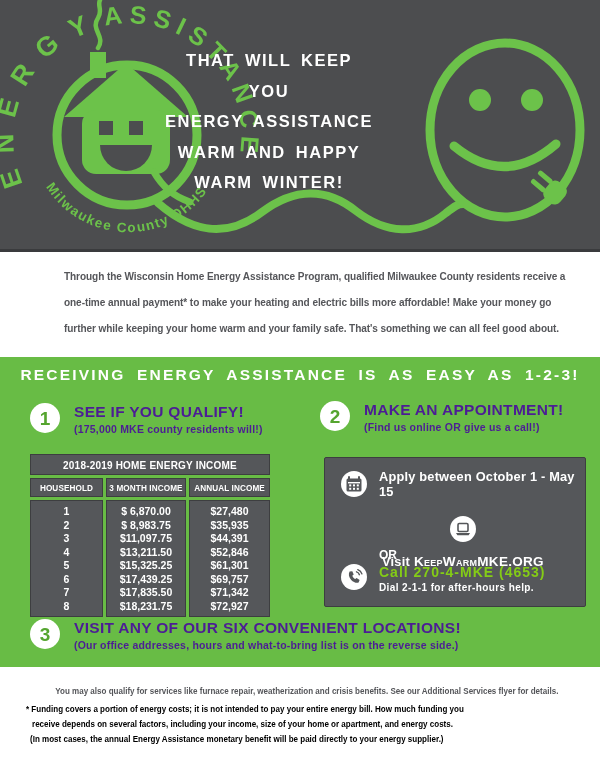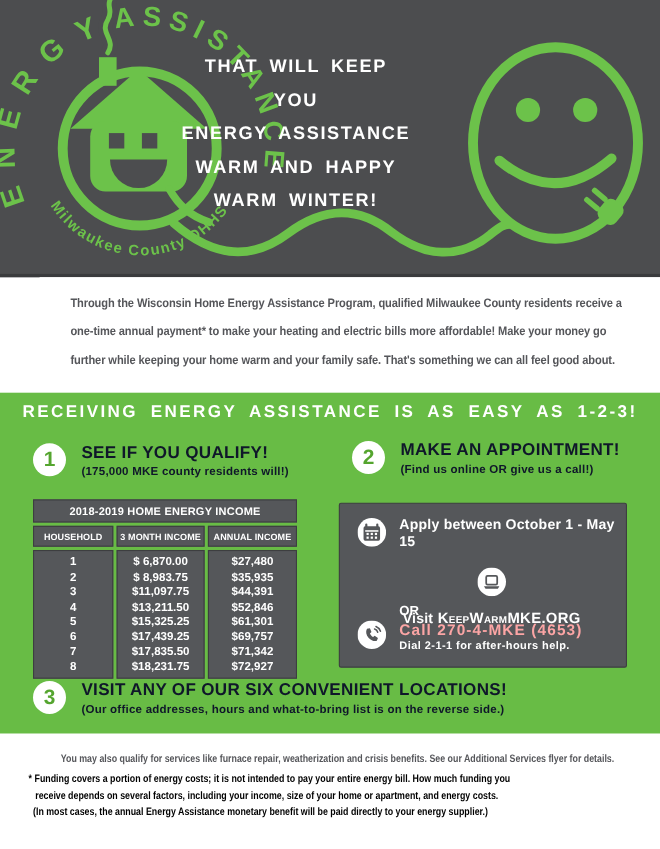--- a/index.html
+++ b/index.html
@@ -21,47 +21,47 @@
   .intro-pad{padding-top:11px;}
 
   
   .green{position:absolute;left:0;top:357px;width:600px;height:310px;background:#68bc45;}
   .banner{position:absolute;left:0;top:9px;width:600px;text-align:center;color:#ffffff;
           font-size:15.5px;letter-spacing:2.2px;word-spacing:5px;}
   .step{position:absolute;display:flex;align-items:flex-start;}
   .step-circle{width:30px;height:30px;border-radius:50%;background:#ffffff;flex:0 0 30px;
                display:flex;align-items:center;justify-content:center;
                color:#55a52f;font-size:19px;line-height:1;}
-  .step-text{margin-left:14px;color:#0f172a;}
+  .step-text{margin-left:14px;color:#4c1d95;}
   .step-title{font-size:15.5px;letter-spacing:0.3px;line-height:17px;}
   .step-sub{font-size:10.5px;letter-spacing:0.2px;margin-top:3px;}
   .step1{left:30px;top:46px;}
   .step2{left:320px;top:44px;}
   .step3{left:30px;top:262px;}
 
   
   .income-table{position:absolute;left:30px;top:97px;width:240px;}
   .tbl-title{height:21px;line-height:21px;background:#55575a;border:1px solid #3d3e40;
              box-sizing:border-box;text-align:center;color:#ffffff;font-size:10px;letter-spacing:0.2px;}
   .tbl-head,.tbl-body{display:grid;grid-template-columns:73px 80px 81px;column-gap:3px;margin-top:3px;}
   .th{height:19px;line-height:19px;background:#55575a;border:1px solid #3d3e40;box-sizing:border-box;
       text-align:center;color:#ffffff;font-size:8.2px;letter-spacing:0.1px;}
   .tcol{background:#55575a;border:1px solid #3d3e40;box-sizing:border-box;padding:4px 0 3px 0;}
   .tcell{height:13.5px;line-height:13.5px;text-align:center;color:#ffffff;font-size:10.5px;}
 
   
-  .appt{position:absolute;left:308px;top:100px;width:262px;height:150px;background:#55575a;
+  .appt{position:absolute;left:324px;top:100px;width:262px;height:150px;background:#55575a;
         border:1px solid #3d3e40;box-sizing:border-box;border-radius:2px;padding:13px 0 0 16px;}
   .appt-row{display:flex;align-items:center;gap:12px;height:26px;color:#ffffff;}
   .appt-row.r2{margin-top:19px;flex-direction:column;}
   .appt-row.r3{margin-top:2px;align-items:flex-start;height:auto;}
   .appt-text{font-size:12.8px;letter-spacing:0.2px;}
   .sc{font-variant:small-caps;margin-left:4px;font-size:13.5px;letter-spacing:0.3px;}
   .or-label{margin:6px 0 0 38px;color:#ffffff;font-size:12px;height:14px;line-height:14px;}
-  .call-main{font-size:14px;letter-spacing:1px;color:#fca5a5;line-height:16px;text-align:right;}
+  .call-main{font-size:14px;letter-spacing:1px;color:#84cc16;line-height:16px;text-align:right;}
   .call-sub{font-size:10px;letter-spacing:0.4px;color:#ffffff;margin-top:2px;}
   .icon-badge{flex:0 0 26px;}
 
   
   .footer{position:absolute;left:0;top:667px;width:600px;height:136px;background:#ffffff;}
   .services{position:absolute;left:0;top:13px;width:600px;text-align:center;color:#55565a;}
   .services span{display:inline-block;white-space:nowrap;transform:scaleX(0.82);
                  transform-origin:50% 50%;font-size:9.8px;}
   .footnote{position:absolute;left:26px;top:34px;width:480px;color:#000000;}
   .fn-line{display:block;white-space:nowrap;transform:scaleX(0.82);transform-origin:0 50%;

